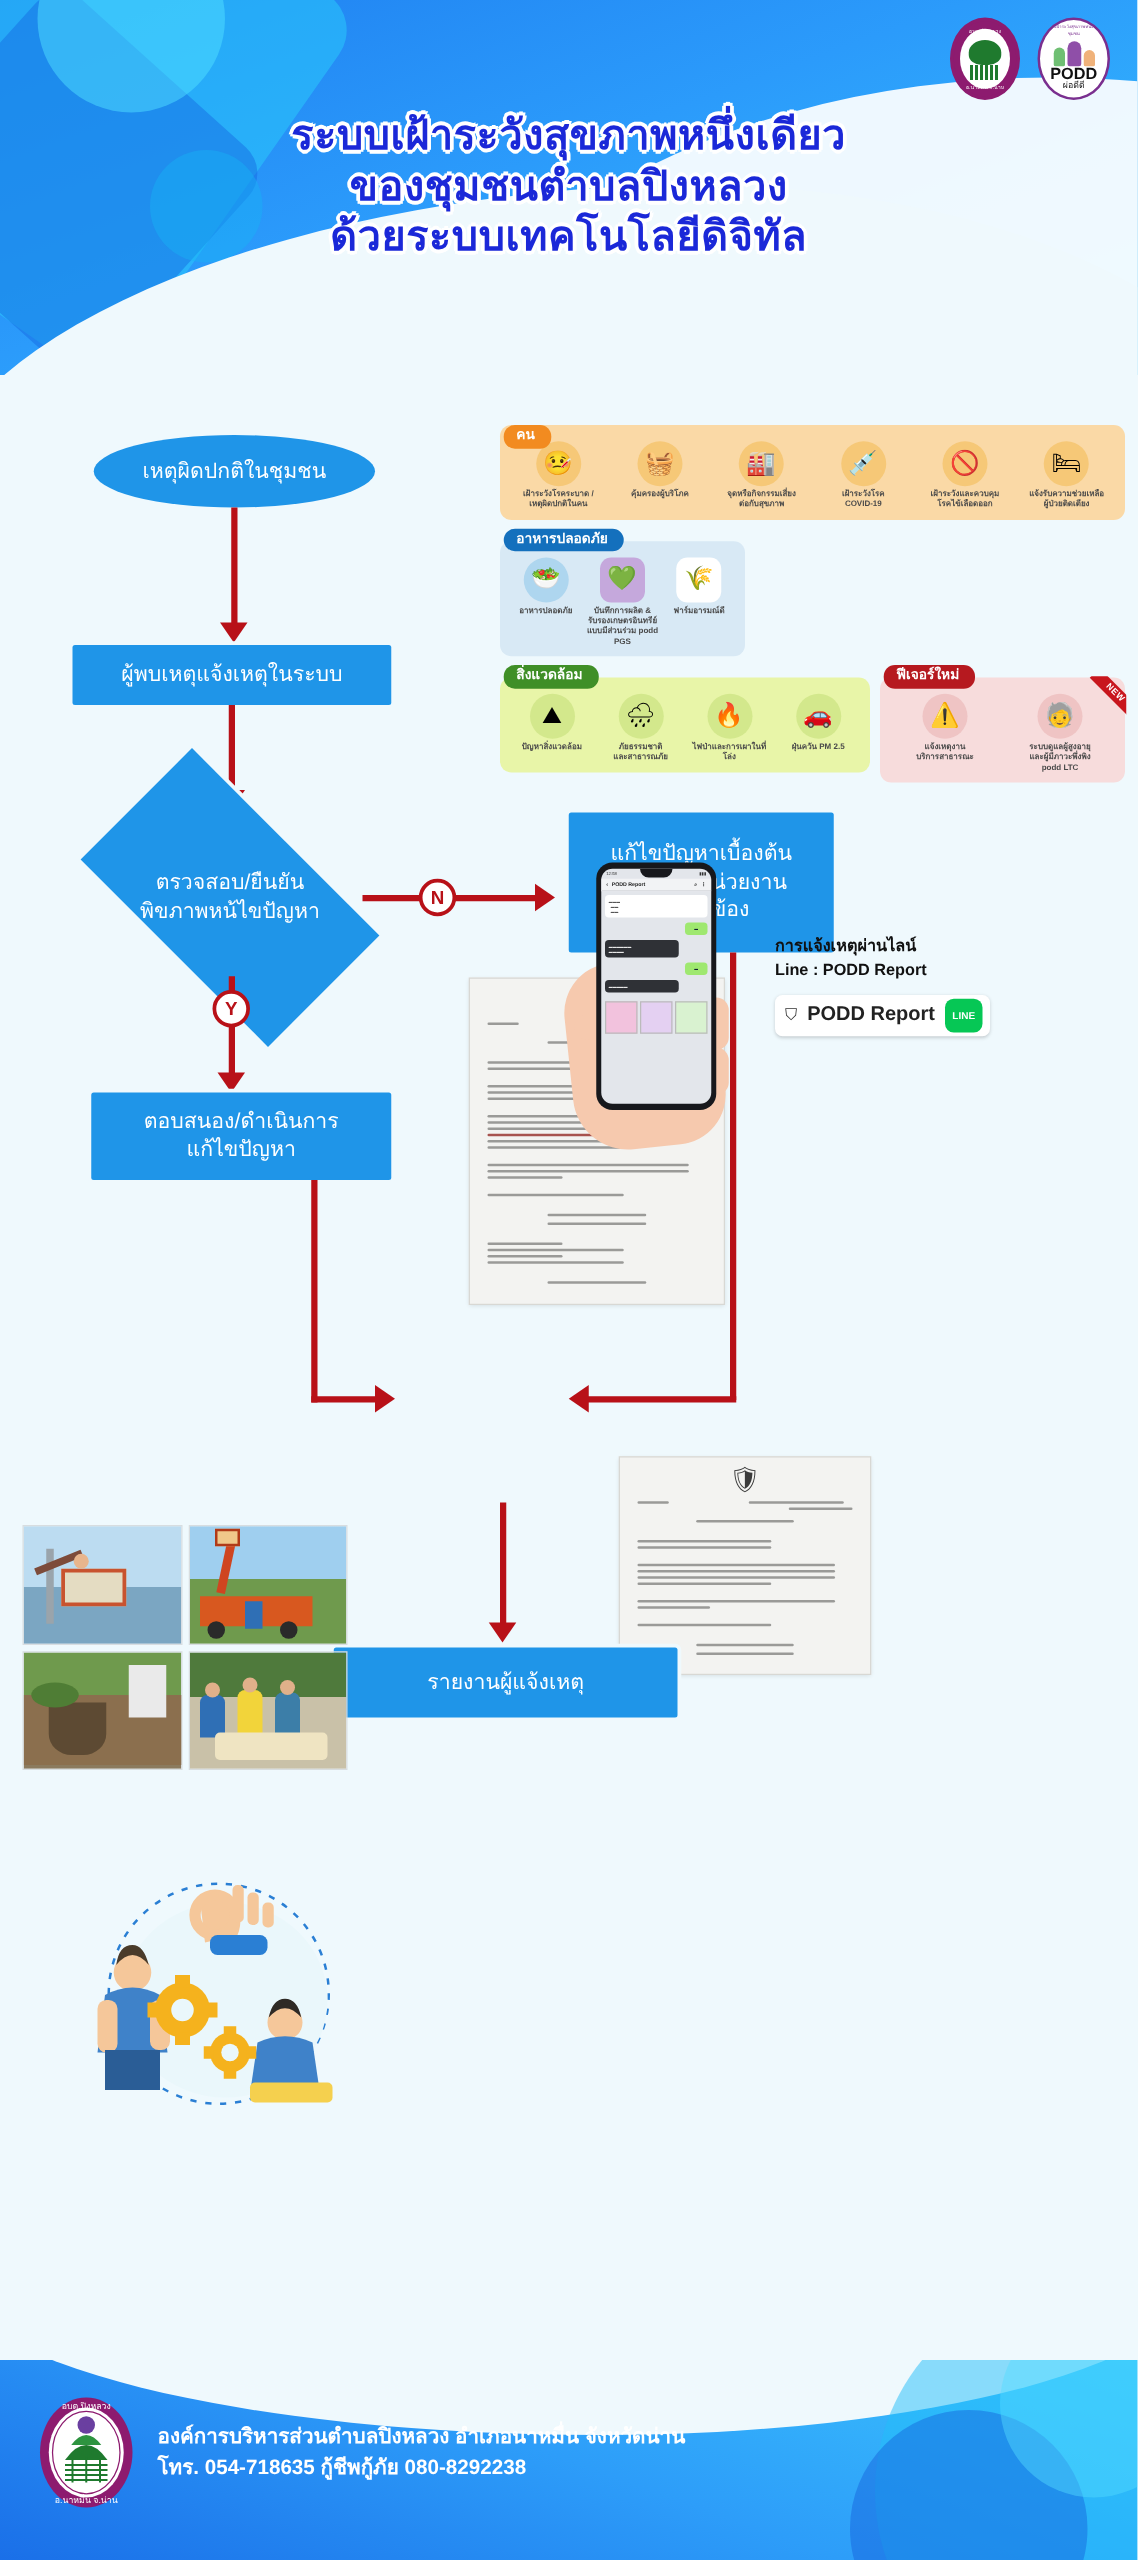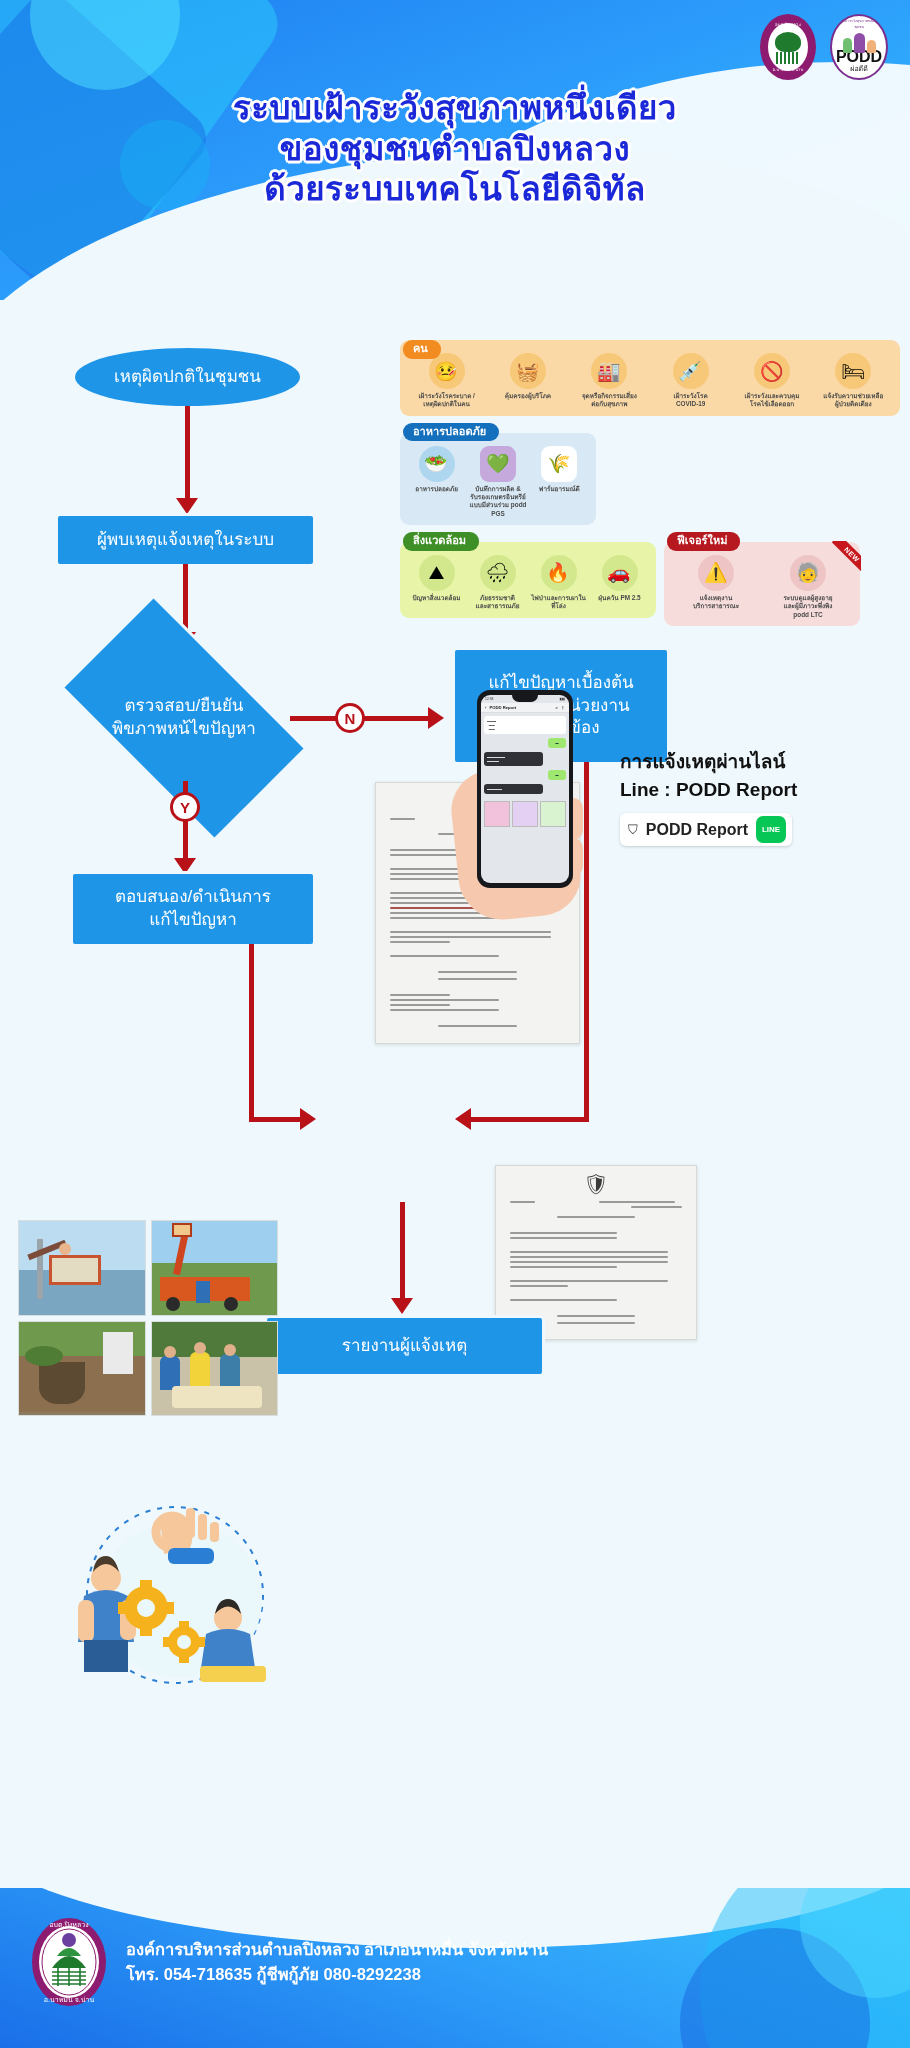--- a/index.html
+++ b/index.html
@@ -63,21 +63,21 @@
   .logo-leaf { width: 26px; height: 20px; background: #1f7a2e; border-radius: 50% 50% 40% 40%; margin-top: 2px;}
   .logo-rays { width: 24px; height: 12px; background: repeating-linear-gradient(90deg,#1f7a2e 0 2px, #fff 2px 4px); }
   .podd-logo {
     width: 58px; height: 66px; border-radius: 50%;
     border: 2px solid #7a2f8f; background: #fff;
     display: flex; flex-direction: column; align-items: center; justify-content: flex-end;
     padding-bottom: 5px; position: relative; overflow: hidden;
   }
   .podd-fig { position:absolute; top:11px; left:0; right:0; height:26px; display:flex; justify-content:center; gap:2px; align-items:flex-end;}
   .podd-fig i { display:block; border-radius: 6px 6px 2px 2px; }
-  .podd-word { font-size: 16px; font-weight: 700; color: #111; line-height: 1; font-family:"Liberation Sans",sans-serif;}
+  .podd-word { font-size: 13px; font-weight: 700; color: #111; line-height: 1; font-family:"Liberation Sans",sans-serif;}
   .podd-sub { font-size: 7px; color: #111; line-height: 1.1; }
   .podd-arc { position:absolute; top:2px; left:0; right:0; text-align:center; font-size:3.6px; color:#7a2f8f;}
 
   .title {
     position: absolute; left: 0; top: 88px; width: 910px; text-align: center; z-index: 7;
     color: #1b28d8; font-weight: 700; font-size: 33px; line-height: 1.23;
     letter-spacing: .5px;
     text-shadow:
       -2px -2px 0 #fff, 2px -2px 0 #fff, -2px 2px 0 #fff, 2px 2px 0 #fff,
       0 -3px 0 #fff, 0 3px 0 #fff, -3px 0 0 #fff, 3px 0 0 #fff;
@@ -102,21 +102,21 @@
     width: 36px; height: 36px; border-radius: 50%;
     margin: 0 auto 3px; display: flex; align-items: center; justify-content: center;
     font-size: 19px; line-height: 1;
   }
   .cat-ico.sq { border-radius: 9px; }
   .cat-lbl { font-size: 6.4px; color: #4a4a4a; line-height: 1.3; font-weight: 600; }
 
   .row-split { display: flex; gap: 8px; }
   .grp-animal { width: 296px; }
   .grp-food { width: 196px; }
-  .grp-env { width: 256px; }
+  .grp-env { width: 296px; }
   .grp-new { width: 196px; position: relative; }
   .new-ribbon {
     position: absolute; right: -1px; top: 9px; width: 48px; height: 34px; overflow: hidden; z-index: 4;
   }
   .new-ribbon span {
     position: absolute; right: -14px; top: 8px; transform: rotate(45deg);
     background: #c8161d; color: #fff; font-size: 7px; font-weight: 700;
     padding: 2px 14px; letter-spacing: .5px;
   }
 
@@ -184,21 +184,21 @@
   .ph-cards { display:flex; gap:2px; padding: 0 3px; }
   .ph-card { flex:1; height:26px; border:1px solid #bbb; background:#fff; }
   .hand {
     position: absolute; left: 0; top: 78px; width: 122px; height: 150px;
     background: #f6c9ae; border-radius: 40px 16px 40px 44px;
     transform: rotate(-6deg); z-index: -1;
   }
   .finger { position:absolute; background:#f6c9ae; border-radius:10px; }
 
   .line-info { position: absolute; left: 620px; top: 748px; width: 280px; z-index: 5; }
-  .line-info .l1 { font-size: 19px; font-weight: 700; color: #111; line-height: 1.45; }
+  .line-info .l1 { font-size: 13px; font-weight: 700; color: #111; line-height: 1.45; }
   .line-badge {
     margin-top: 10px; display: inline-flex; align-items: center; gap: 8px;
     background: #fff; border-radius: 6px; padding: 3px 6px 3px 8px;
     box-shadow: 0 1px 3px rgba(0,0,0,.18);
   }
   .line-badge .nm { font-size: 16px; font-weight: 700; color: #222; }
   .line-badge .shield { font-size: 13px; color: #333; }
   .line-chip {
     width: 30px; height: 27px; border-radius: 7px; background: #06c755;
     color: #fff; font-size: 8px; font-weight: 700;

